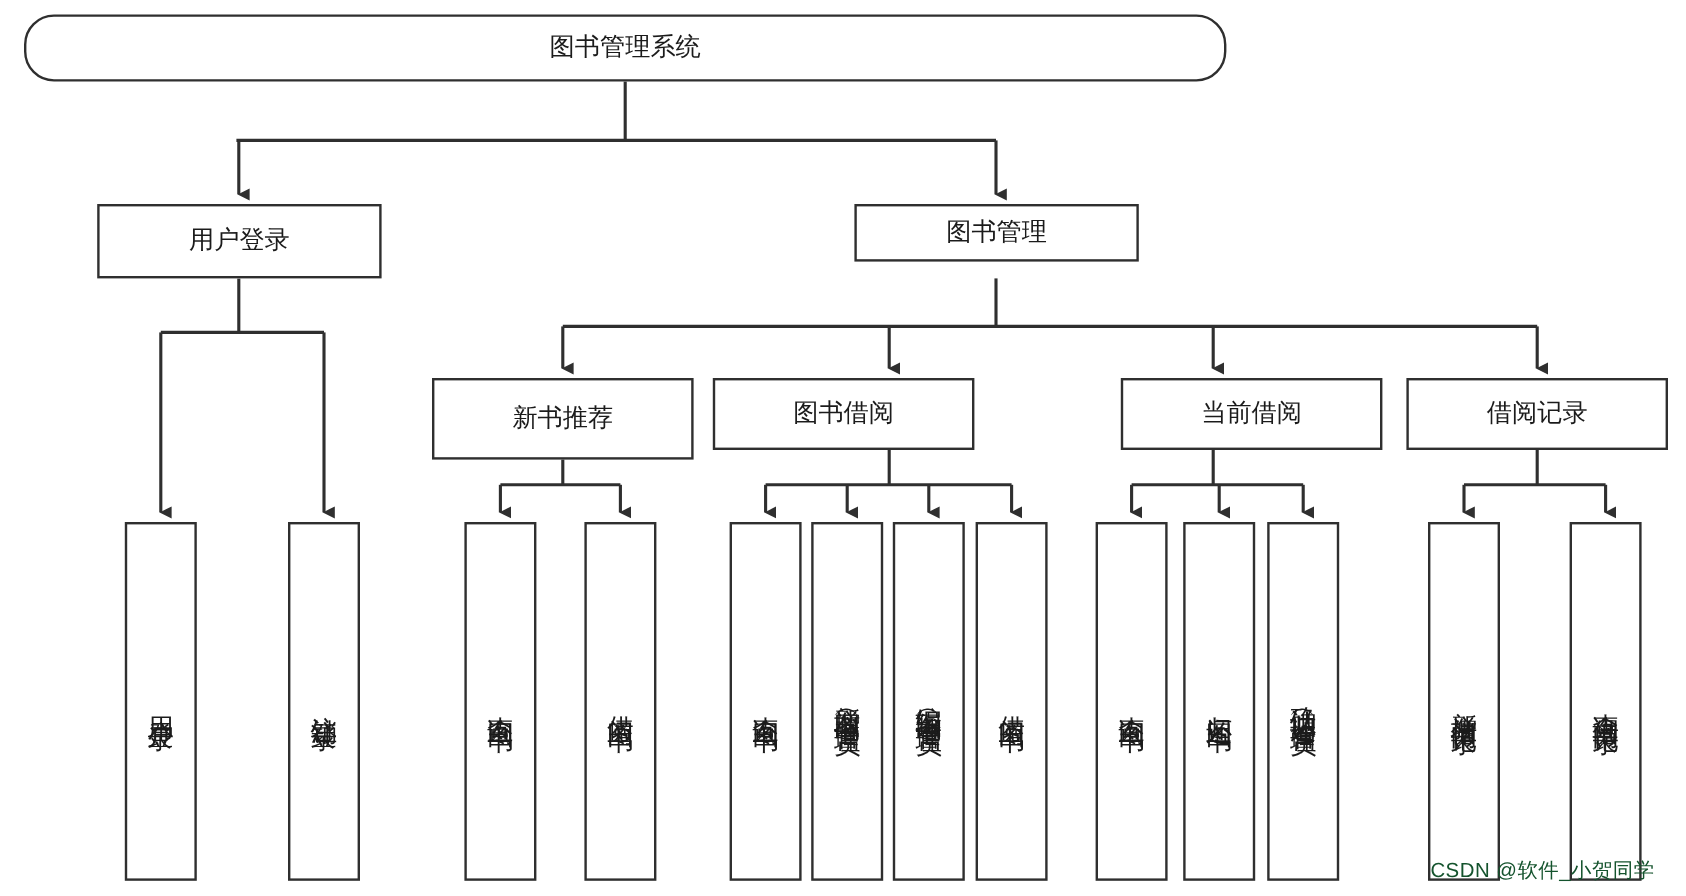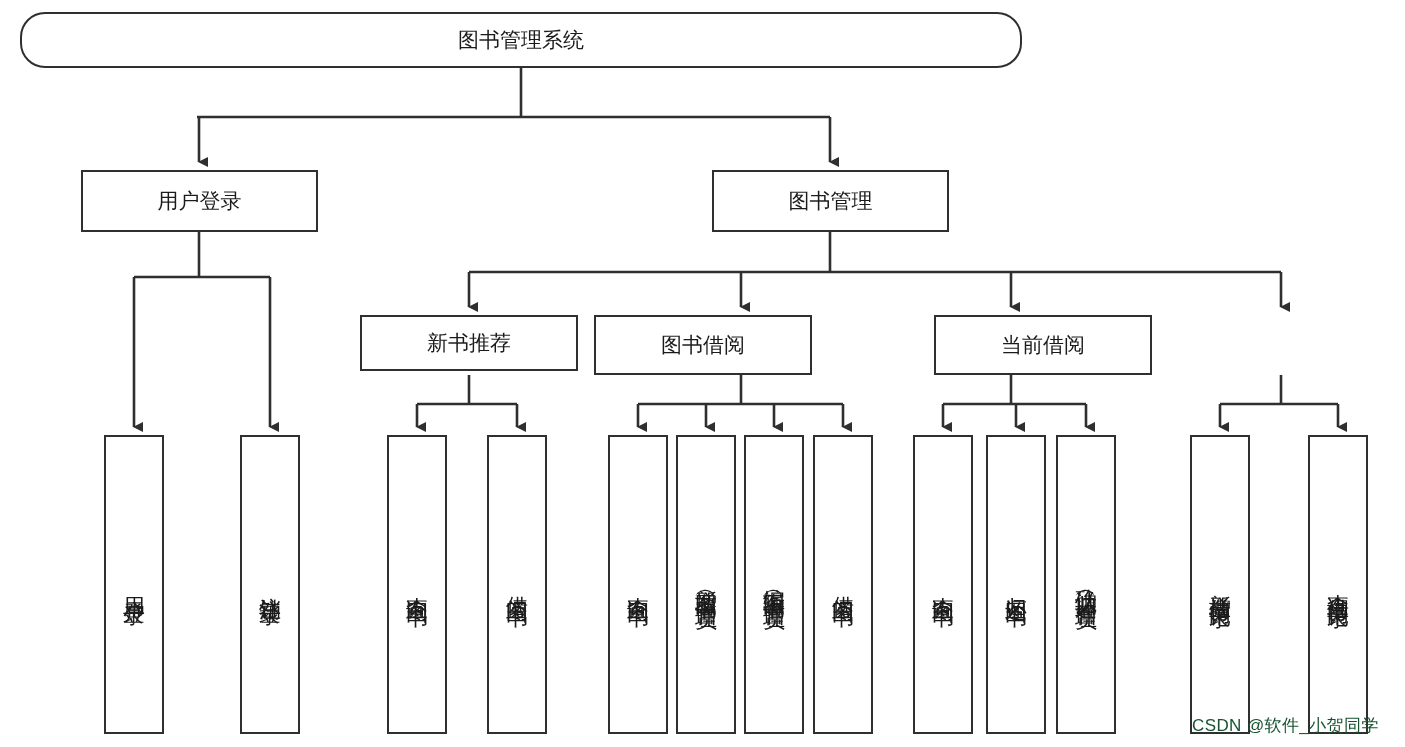--- a/index.html
+++ b/index.html
@@ -120,32 +120,35 @@
     </g>
   </svg>
 
   <div class="node horiz" style="left:20px; top:12px; width:1002px; height:56px;border-radius:25px;">
     <span class="label">图书管理系统</span>
   </div>
 
   <div class="node horiz" style="left:81px; top:170px; width:237px; height:62px;">
     <span class="label">用户登录</span>
   </div>
-  <div class="node horiz" style="left:712px; top:170px; width:237px; height:62px;">
+  <div class="node horiz" style="left:712px; top:170px; width:237px; height:48px;">
     <span class="label">图书管理</span>
   </div>
 
-  <div class="node horiz" style="left:360px; top:315px; width:218px; height:56px;">
+  <div class="node horiz" style="left:360px; top:315px; width:218px; height:68px;">
     <span class="label">新书推荐</span>
   </div>
   <div class="node horiz" style="left:594px; top:315px; width:218px; height:60px;">
     <span class="label">图书借阅</span>
   </div>
   <div class="node horiz" style="left:934px; top:315px; width:218px; height:60px;">
     <span class="label">当前借阅</span>
+  </div>
+  <div class="node horiz" style="left:1172px; top:315px; width:218px; height:60px;">
+    <span class="label">借阅记录</span>
   </div>
 
   <div class="node vert" style="left:104px; top:435px; width:60px; height:299px;">
     <span class="label">用户登录</span>
   </div>
   <div class="node vert" style="left:240px; top:435px; width:60px; height:299px;">
     <span class="label">注销登录</span>
   </div>
 
   <div class="node vert" style="left:387px; top:435px; width:60px; height:299px;">

